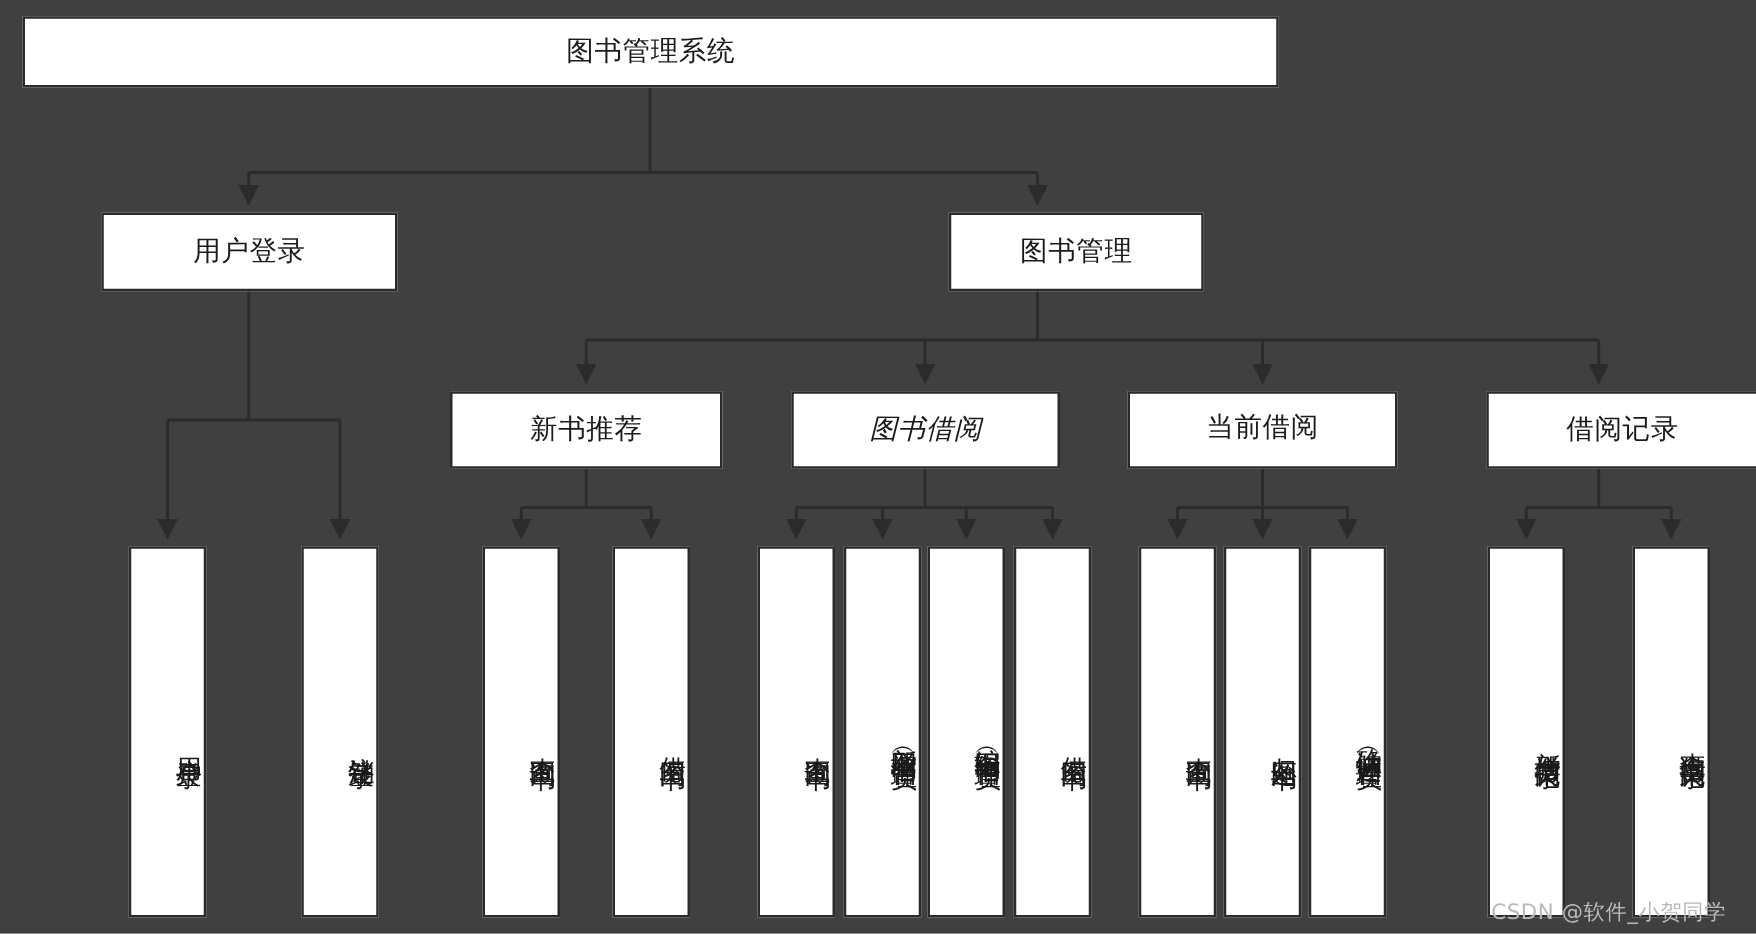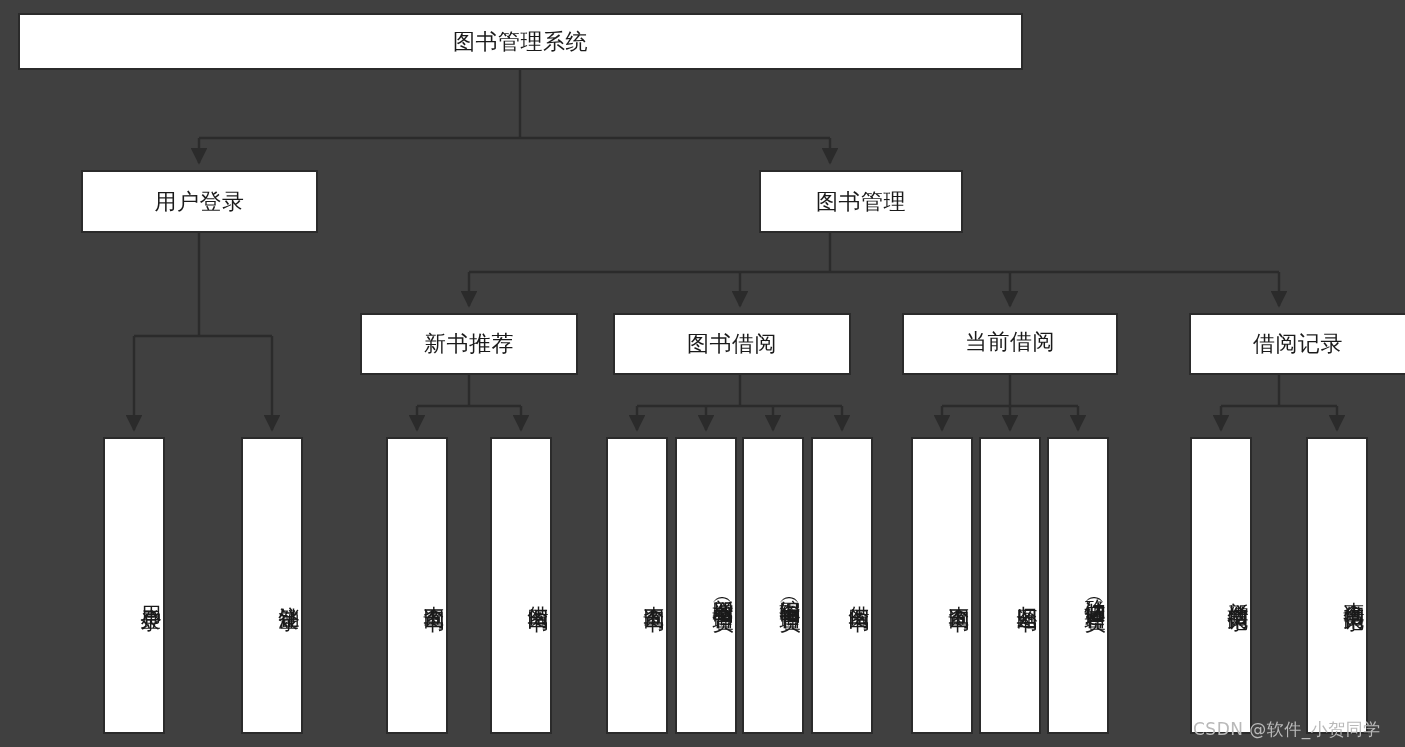--- a/index.html
+++ b/index.html
@@ -131,21 +131,21 @@
   <div class="node" style="left:81px; top:170px; width:237px; height:63px;">
     <span class="node-label">用户登录</span>
   </div>
   <div class="node" style="left:711px; top:170px; width:204px; height:63px;margin-left:48px;">
     <span class="node-label">图书管理</span>
   </div>
 
   <div class="node" style="left:360px; top:313px; width:218px; height:62px;">
     <span class="node-label">新书推荐</span>
   </div>
-  <div class="node" style="left:613px; top:313px; width:238px; height:62px;">
+  <div class="node" style="left:633px; top:313px; width:215px; height:62px;font-style:italic;">
     <span class="node-label">图书借阅</span>
   </div>
   <div class="node" style="left:902px; top:313px; width:216px; height:62px;font-family:Liberation Mono, monospace;">
     <span class="node-label">当前借阅</span>
   </div>
   <div class="node" style="left:1170px; top:313px; width:218px; height:62px;margin-left:19px;">
     <span class="node-label">借阅记录</span>
   </div>
 
   <div class="node leaf" style="left:103px; top:437px; width:62px; height:297px;">

